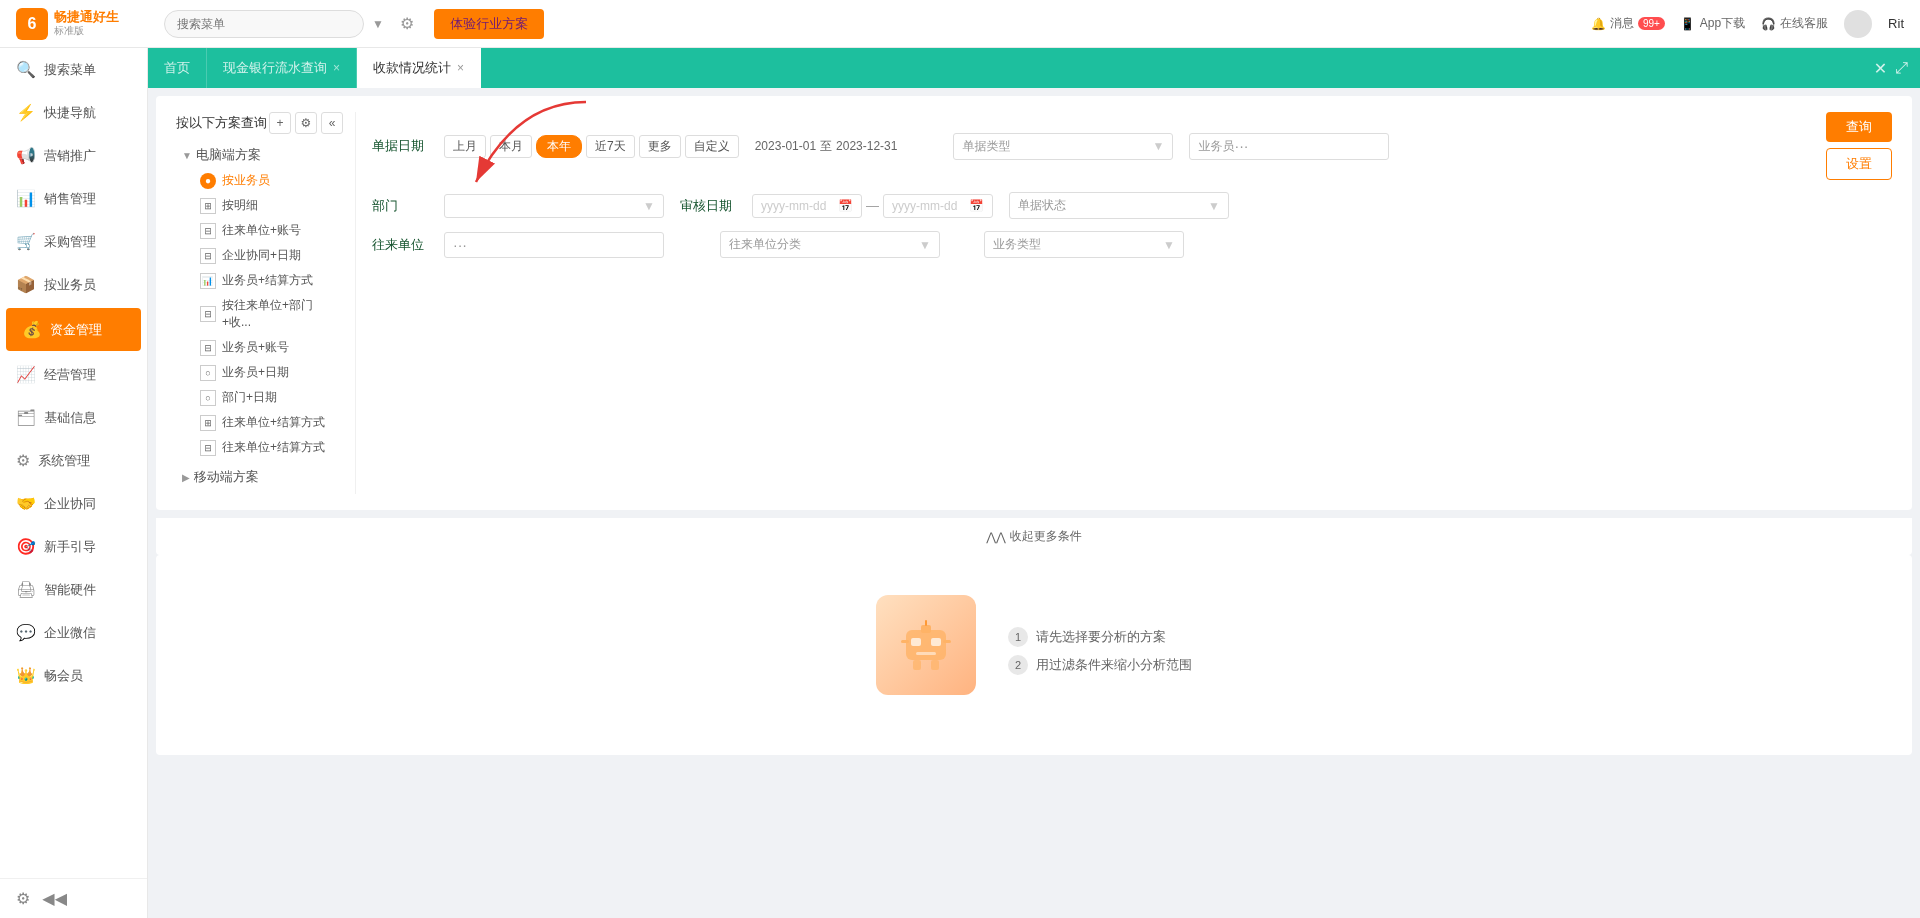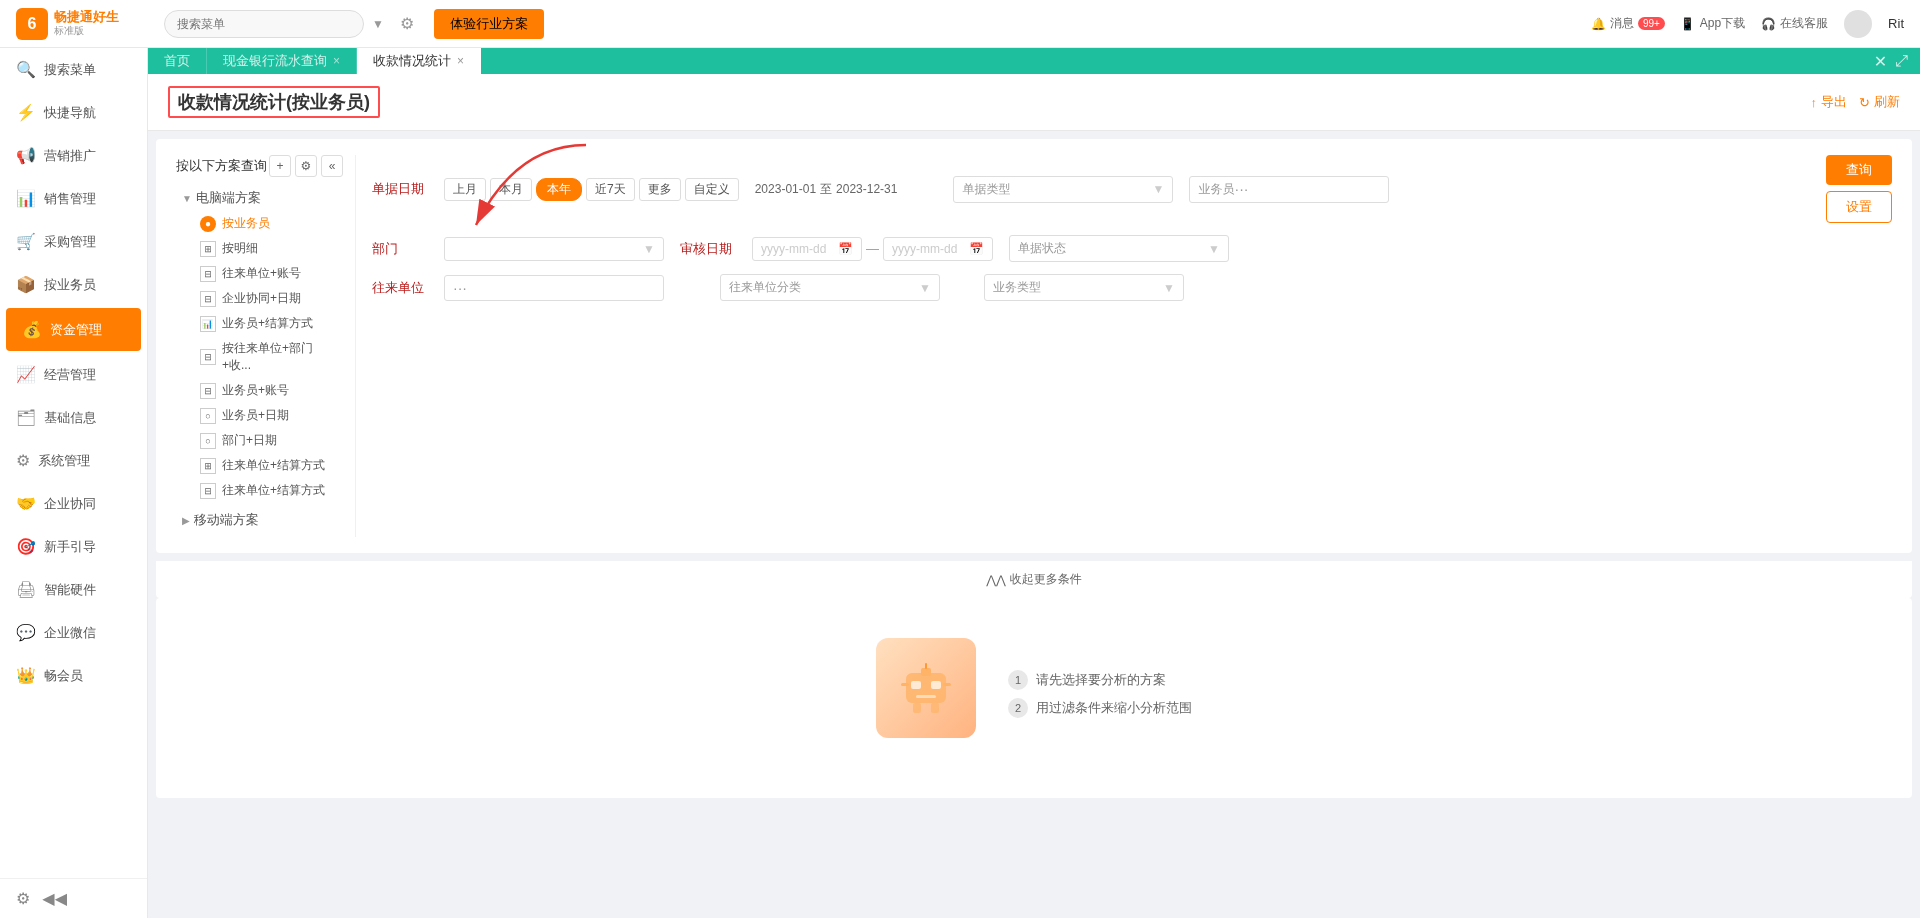--- a/index.html
+++ b/index.html
@@ -51,21 +51,21 @@
       outline: none;
     }
     .top-search-arrow {
       color: #999; font-size: 12px; cursor: pointer;
     }
     .top-gear {
       color: #999; font-size: 16px; cursor: pointer; margin-left: 8px;
     }
     .trial-btn {
       background: #ff7d00;
-      color: #000000;
+      color: #701a75;
       border: none;
       border-radius: 4px;
       padding: 6px 16px;
       font-size: 13px;
       cursor: pointer;
       margin-left: 12px;
     }
     .top-right {
       display: flex;
       align-items: center;
@@ -140,21 +140,21 @@
       display: flex;
       flex-direction: column;
       overflow: hidden;
     }
 
     
     .tab-bar {
       background: #1dbf9e;
       display: flex;
       align-items: stretch;
-      height: 26px;
+      height: 40px;
       flex-shrink: 0;
     }
     .tab-item {
       display: flex;
       align-items: center;
       padding: 0 16px;
       color: rgba(255,255,255,0.8);
       font-size: 13px;
       cursor: pointer;
       border-right: 1px solid rgba(255,255,255,0.2);
@@ -330,21 +330,21 @@
     }
     .filter-row {
       display: flex;
       align-items: center;
       gap: 16px;
       margin-bottom: 12px;
       flex-wrap: wrap;
     }
     .filter-label {
       font-size: 13px;
-      color: #b91c1c;
+      color: #14532d;
       white-space: nowrap;
       min-width: 56px;
     }
     .date-filter-group {
       display: flex;
       align-items: center;
       gap: 4px;
     }
     .date-quick-btn {
       padding: 2px 8px;
@@ -611,33 +611,20 @@
       </div>
       <div class="tab-spacer"></div>
       <div class="tab-controls">
         <span class="tab-ctrl-btn">✕</span>
         <span class="tab-ctrl-btn">⤢</span>
       </div>
     </div>
 
     <div class="page-content">
 
-      <div class="page-header">
-        <div class="page-title">收款情况统计(按业务员)</div>
-        <div class="page-header-right">
-          <button class="export-btn">
-            <span>↑</span>
-            <span>导出</span>
-          </button>
-          <button class="refresh-btn">
-            <span>↻</span>
-            <span>刷新</span>
-          </button>
-        </div>
-      </div>
 
       <div class="filter-panel">
         <div class="query-layout arrow-annotation">
 
           <svg class="red-arrow-svg" width="160" height="120">
             <defs>
               <marker id="arrowhead" markerWidth="10" markerHeight="7" refX="10" refY="3.5" orient="auto">
                 <polygon points="0 0, 10 3.5, 0 7" fill="#e53935"></polygon>
               </marker>
             </defs>

